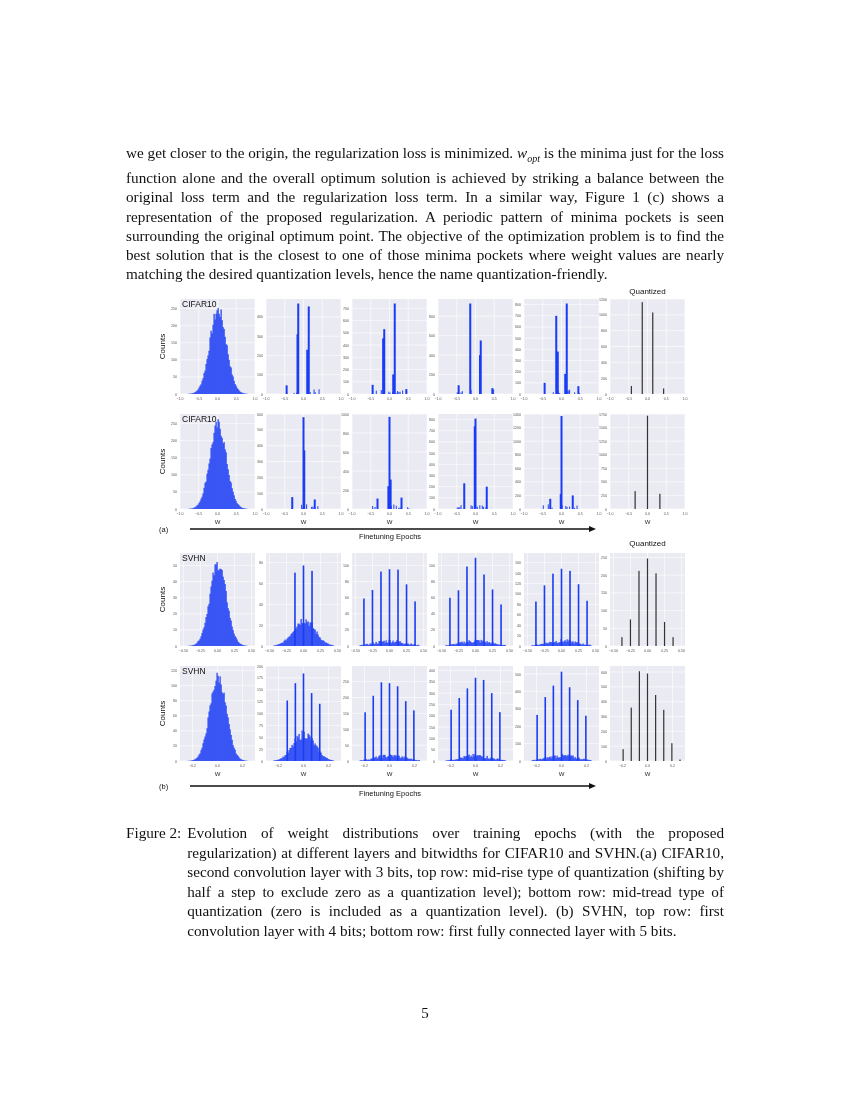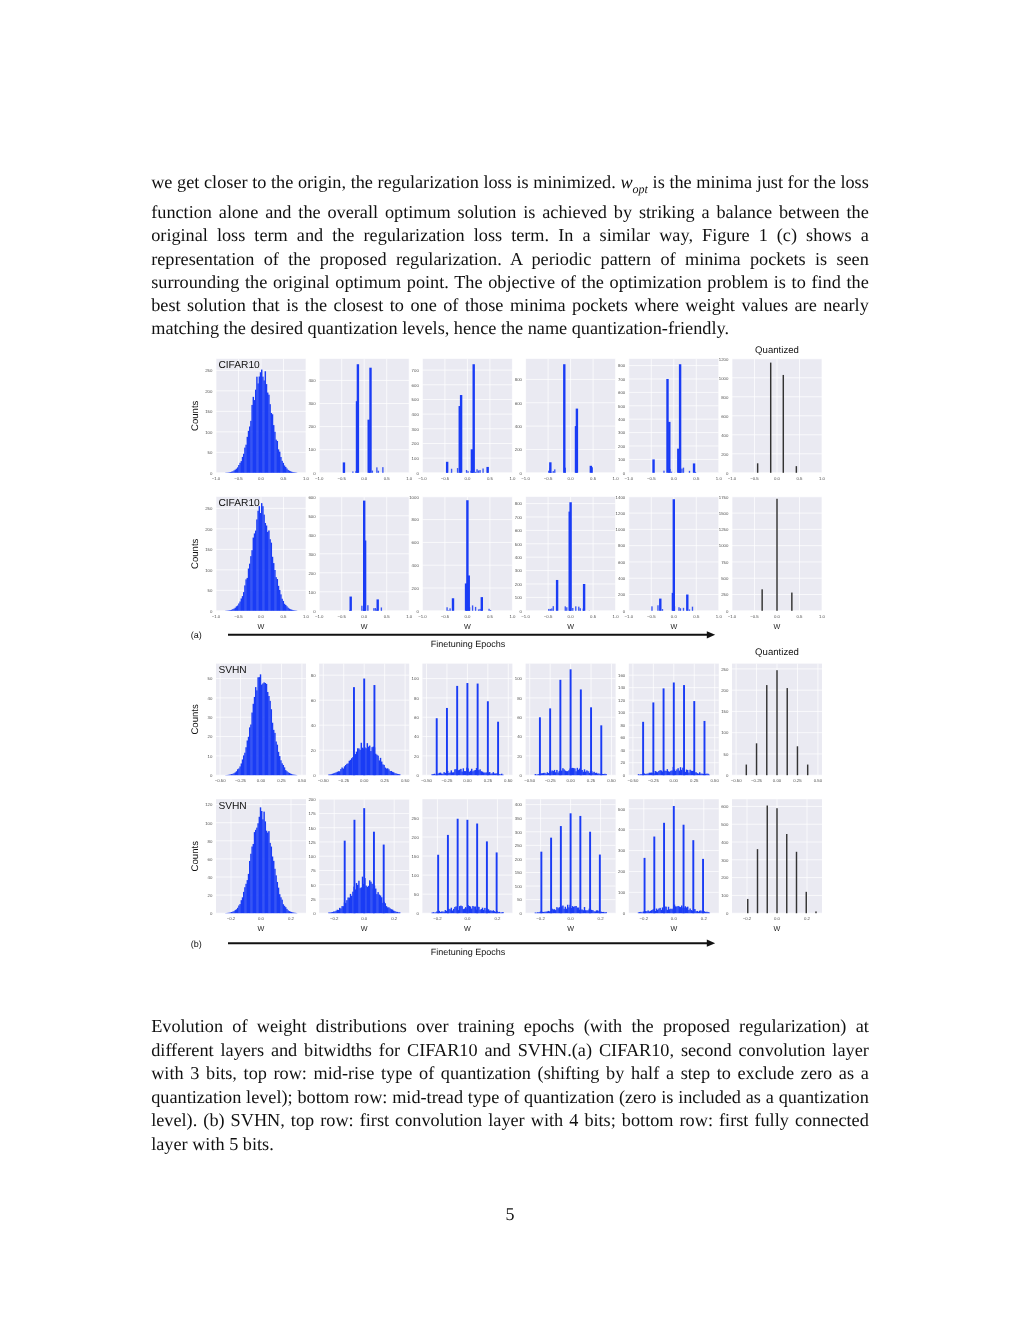--- a/index.html
+++ b/index.html
@@ -5,21 +5,21 @@
   html,body{margin:0;padding:0;background:#ffffff;}
   body{width:850px;height:1100px;position:relative;overflow:hidden;font-family:"Liberation Serif","DejaVu Serif",serif;color:#111;}
   .para{position:absolute;left:126px;top:127px;width:598px;font-size:15.2px;line-height:19.2px;text-align:justify;margin-top:16px;}
   .para p{margin:0;}
   .para .math{font-style:italic;}
   .para .math sub{font-size:10px;font-style:italic;}
   .figure{position:absolute;left:150px;top:283px;width:560px;height:520px;}
   .fig-svg{display:block;}
   .caption{position:absolute;left:126px;top:823px;width:598px;font-size:15.2px;line-height:19.6px;text-align:justify;display:flex;}
   .caption .cap-label{white-space:nowrap;padding-right:6px;}
-  .caption .cap-text{flex:1;margin-top:23px;}
+  .caption .cap-text{flex:1;}
   .page-number{position:absolute;left:0;width:850px;top:1005px;text-align:center;font-size:15px;}
   svg text{font-family:"Liberation Sans","DejaVu Sans",sans-serif;}
 </style>
 </head>
 <body>
 
 <div class="para">
   <p><span>we get closer to the origin, the regularization loss is minimized. </span><span class="math"><span>w</span><sub>opt</sub></span><span> is the minima just for the loss function alone and the overall optimum solution is achieved by striking a balance between the original loss term and the regularization loss term. In a similar way, Figure 1 (c) shows a representation of the proposed regularization. A periodic pattern of minima pockets is seen surrounding the original optimum point. The objective of the optimization problem is to find the best solution that is the closest to one of those minima pockets where weight values are nearly matching the desired quantization levels, hence the name quantization-friendly.</span></p>
 </div>
 
@@ -1590,16 +1590,17 @@
       <text x="240" y="256" font-size="7.5" text-anchor="middle" fill="#111">Finetuning Epochs</text>
       <text x="9" y="249" font-size="7.5" fill="#111">(a)</text>
       <line x1="40" x2="440" y1="503" y2="503" stroke="#111" stroke-width="1.6"></line>
       <polygon points="446,503 439,500 439,506" fill="#111"></polygon>
       <text x="240" y="513" font-size="7.5" text-anchor="middle" fill="#111">Finetuning Epochs</text>
       <text x="9" y="506" font-size="7.5" fill="#111">(b)</text>
     </svg>
 </div>
 
 <div class="caption">
+  <span class="cap-label">Figure 2:</span>
   <span class="cap-text">Evolution of weight distributions over training epochs (with the proposed regularization) at different layers and bitwidths for CIFAR10 and SVHN.(a) CIFAR10, second convolution layer with 3 bits, top row: mid-rise type of quantization (shifting by half a step to exclude zero as a quantization level); bottom row: mid-tread type of quantization (zero is included as a quantization level). (b) SVHN, top row: first convolution layer with 4 bits; bottom row: first fully connected layer with 5 bits.</span>
 </div>
 
 <div class="page-number">5</div>
 
 </body></html>

